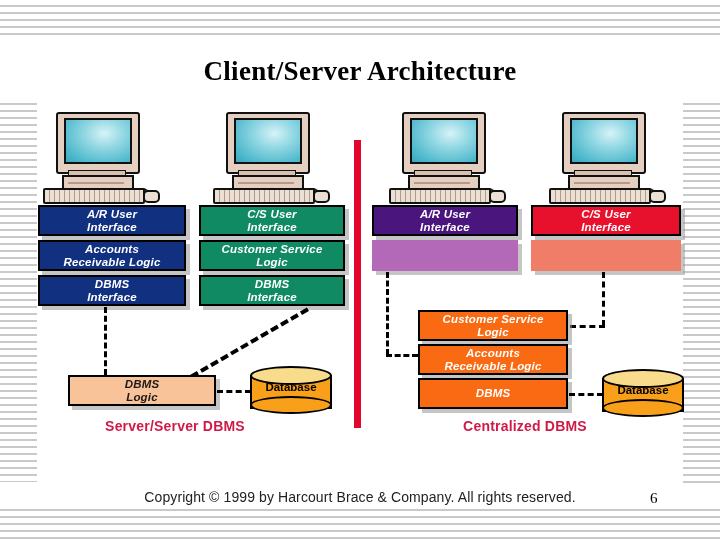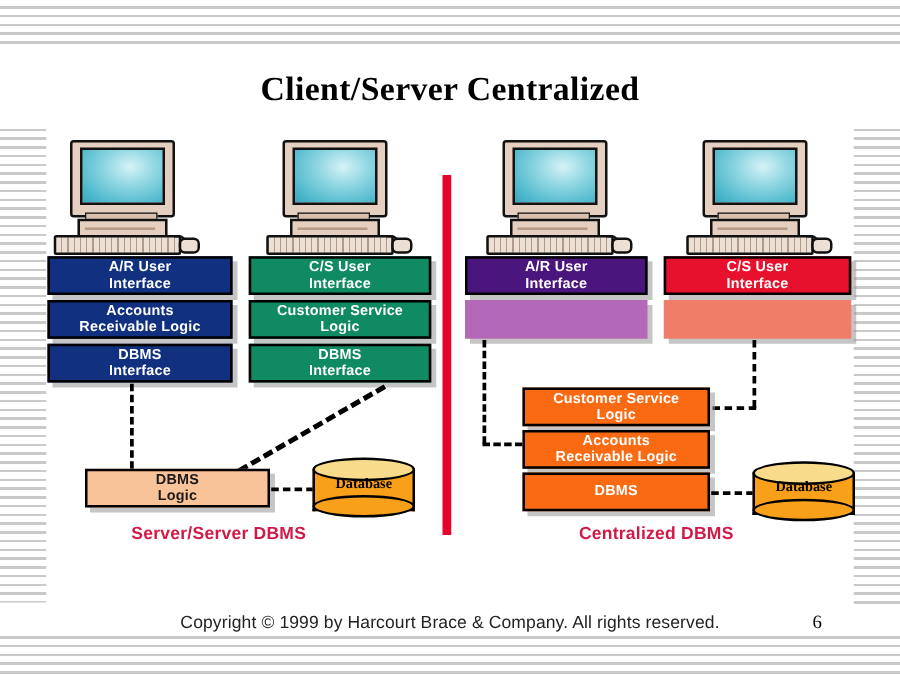--- a/index.html
+++ b/index.html
@@ -55,30 +55,31 @@
     background:#ece0d4;border:2px solid #111;border-radius:5px;}
   .mouse-cord{position:absolute;left:97px;top:76px;width:8px;height:5px;border-top:2px solid #111;border-right:2px solid #111;border-top-right-radius:6px;}
   
   .abox{position:absolute;border:2px solid #000;
     box-sizing:border-box;
     display:flex;align-items:center;justify-content:center;
     text-align:center;line-height:1.05;
     font-weight:bold;font-size:11.5px;color:#ffffff;
     letter-spacing:.2px;
     box-shadow:4px 4px 0 rgba(150,150,150,.55);
+    font-style:italic;
   }
   .abox.nolabel{box-shadow:4px 4px 0 rgba(150,150,150,.55);}
   
   #red-divider{position:absolute;left:354px;top:140px;width:7px;height:288px;background:#e3052b;}
   
   .dash-v{position:absolute;width:0;border-left:3px dashed #000;}
   .dash-h{position:absolute;height:0;border-top:3px dashed #000;}
   .dash-diag{position:absolute;height:0;border-top:4px dashed #000;transform-origin:0 0;}
   
-  .db{position:absolute;width:82px;height:50px;font-family:Liberation Serif, serif;}
+  .db{position:absolute;width:82px;height:50px;}
   .db-body{position:absolute;left:0;top:9px;width:82px;height:34px;
     background:#f9a01b;border:2px solid #000;border-top:none;box-sizing:border-box;}
   .db-bot{position:absolute;left:0;top:30px;width:82px;height:18px;
     background:#f9a01b;border:2px solid #000;border-radius:50%/50%;box-sizing:border-box;}
   .db-top{position:absolute;left:0;top:0;width:82px;height:19px;
     background:#f8dc8c;border:2px solid #000;border-radius:50%/50%;box-sizing:border-box;}
   .db-label{position:absolute;left:0;top:15px;width:82px;text-align:center;
     font-weight:bold;font-size:11.5px;color:#000;z-index:2;}
   
   .group-caption{position:absolute;font-weight:bold;font-size:14px;color:#d11947;
@@ -90,21 +91,21 @@
     font-family:"Liberation Serif", serif;font-size:15px;color:#000;}
   #bottom-white{position:absolute;left:0;top:482px;width:646px;height:22px;background:#fff;}
 </style>
 </head>
 <body>
 
 <div id="slide-bg"></div>
 <div id="content-panel"></div>
 <div id="title-white-strip"></div>
 
-<div id="page-title">Client/Server Centralized</div>
+<div id="page-title">Client/Server Architecture</div>
 
 <div class="computer" style="left:42px;top:112px;">
   <div class="mon-case"></div>
   <div class="mon-screen"></div>
   <div class="mon-neck"></div>
   <div class="cpu-base"></div>
   <div class="cpu-slot"></div>
   <div class="kbd"></div>
   <div class="mouse-cord"></div>
   <div class="mouse"></div>

